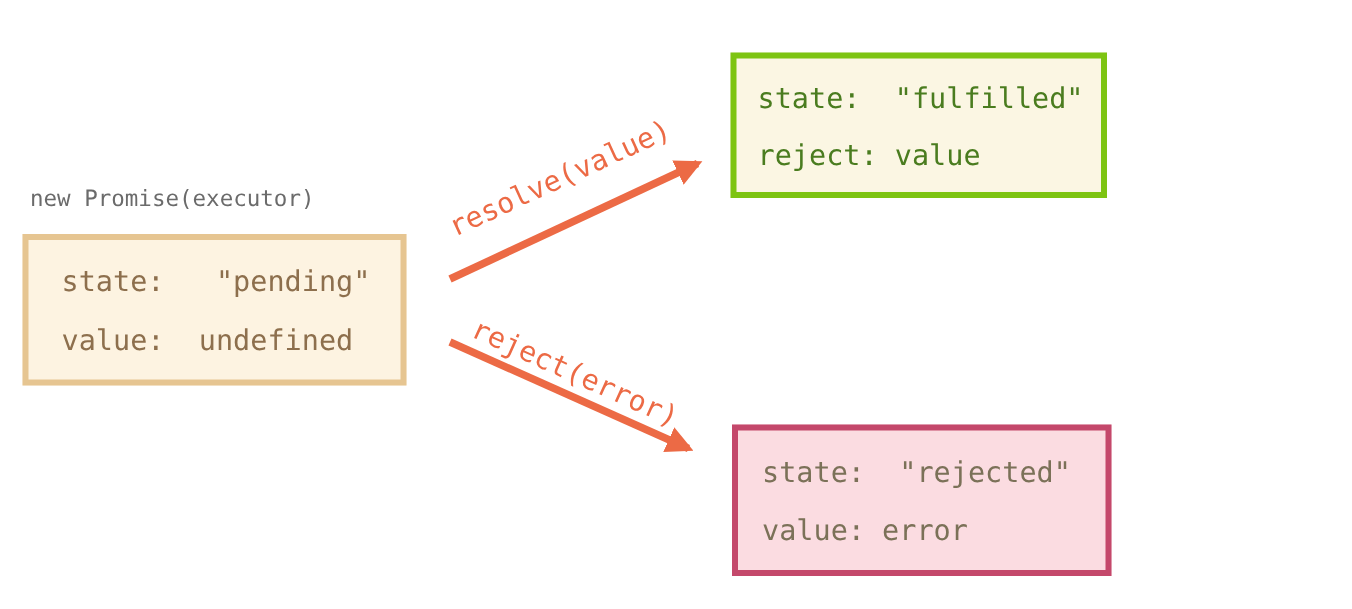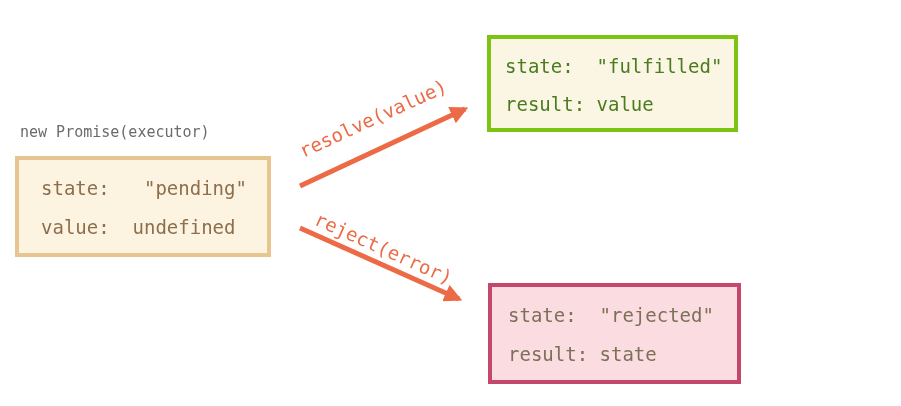--- a/index.html
+++ b/index.html
@@ -107,21 +107,21 @@
 
   <div class="constructor-label">new Promise(executor)</div>
 
   <div class="state-box box-pending">
     <div class="code-line">state:   "pending"</div>
     <div class="code-line">value:  undefined</div>
   </div>
 
   <div class="state-box box-fulfilled">
     <div class="code-line">state:  "fulfilled"</div>
-    <div class="code-line">result: value</div>
+    <div class="code-line">reject: value</div>
   </div>
 
   <div class="state-box box-rejected">
     <div class="code-line">state:  "rejected"</div>
-    <div class="code-line">result: state</div>
+    <div class="code-line">value: error</div>
   </div>
 
 </div>
 
 </body></html>

